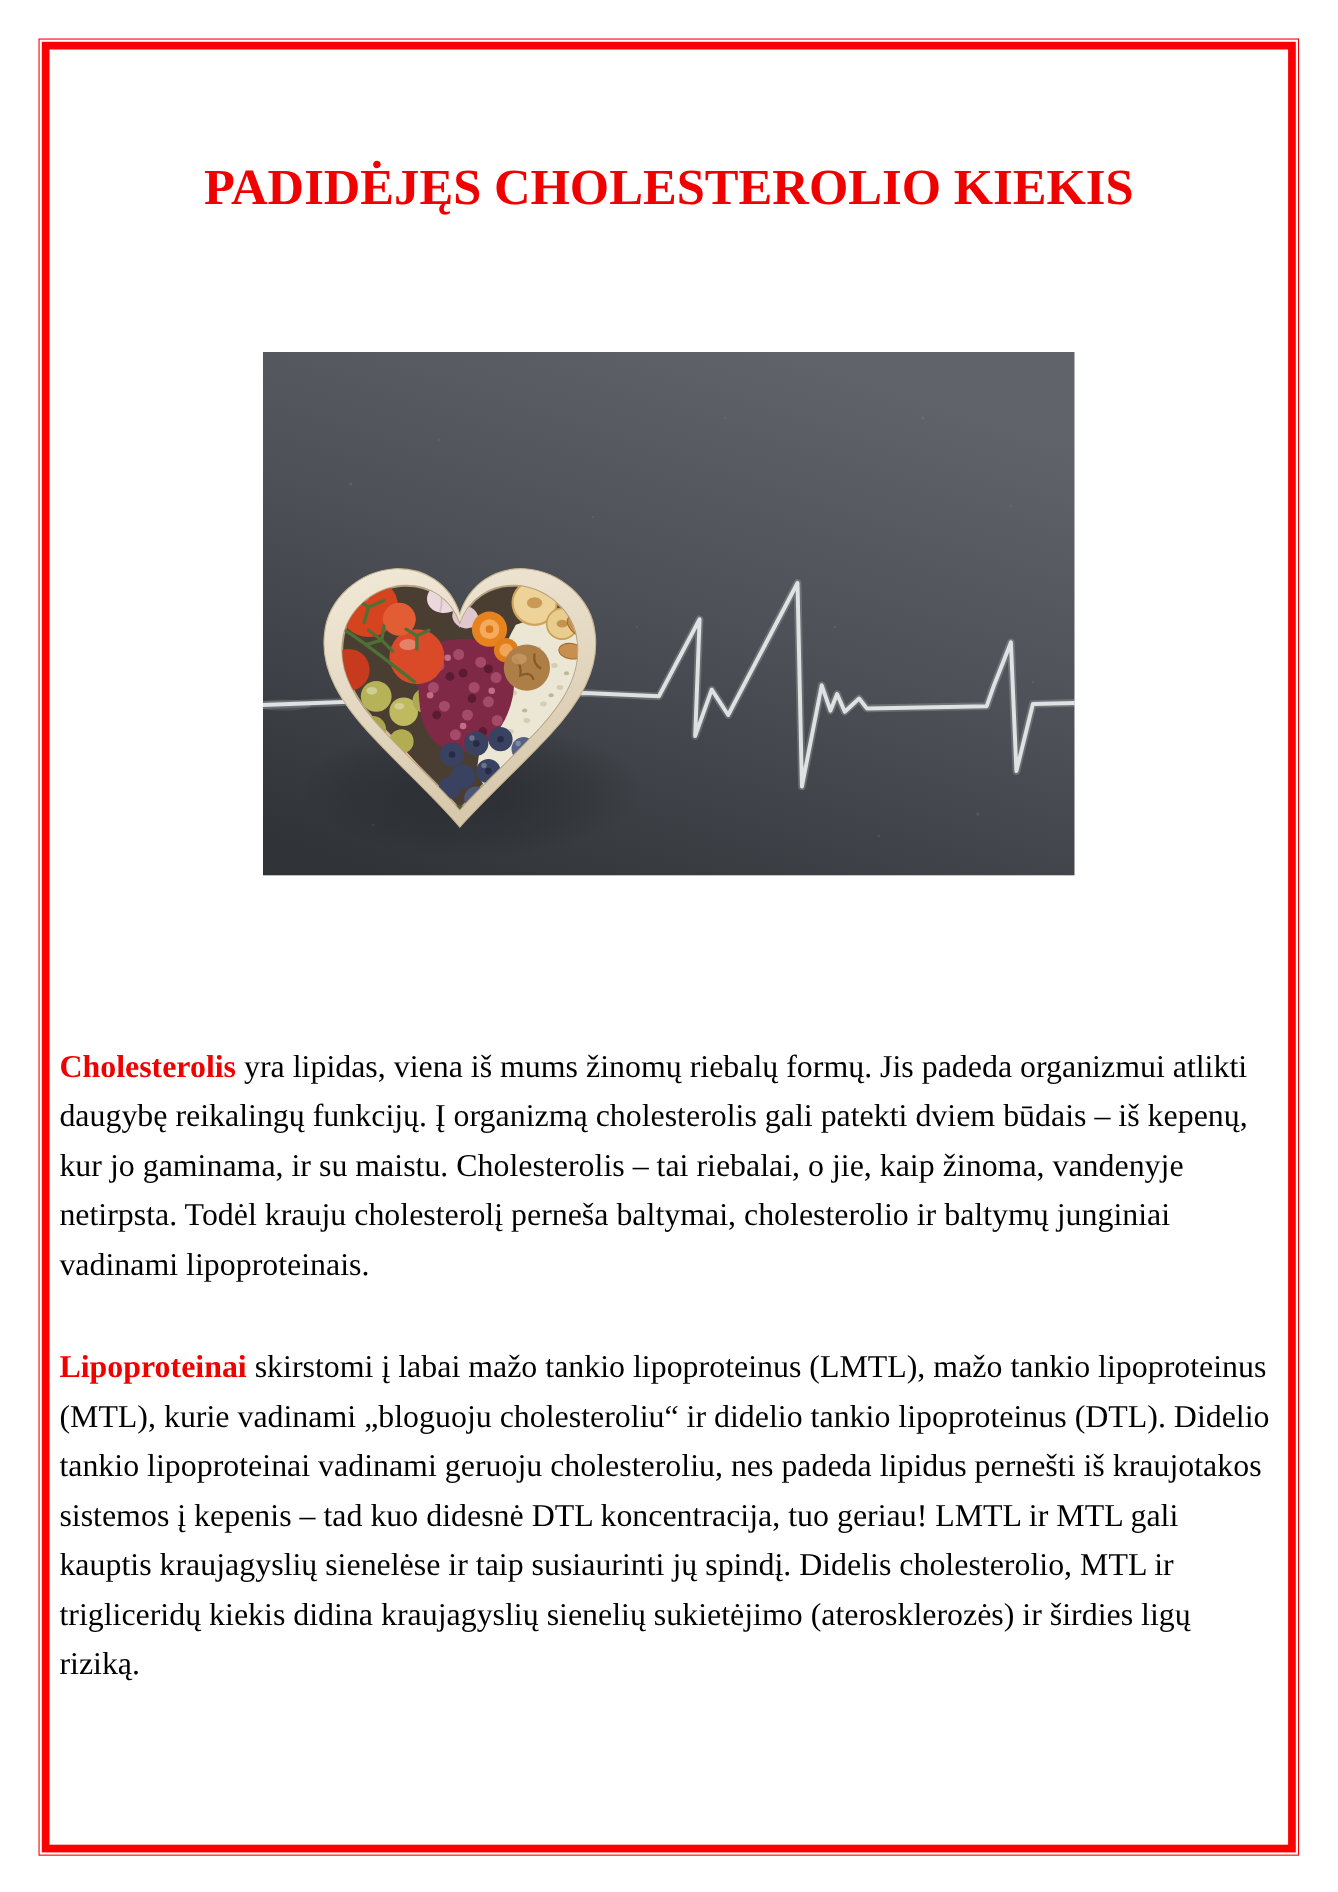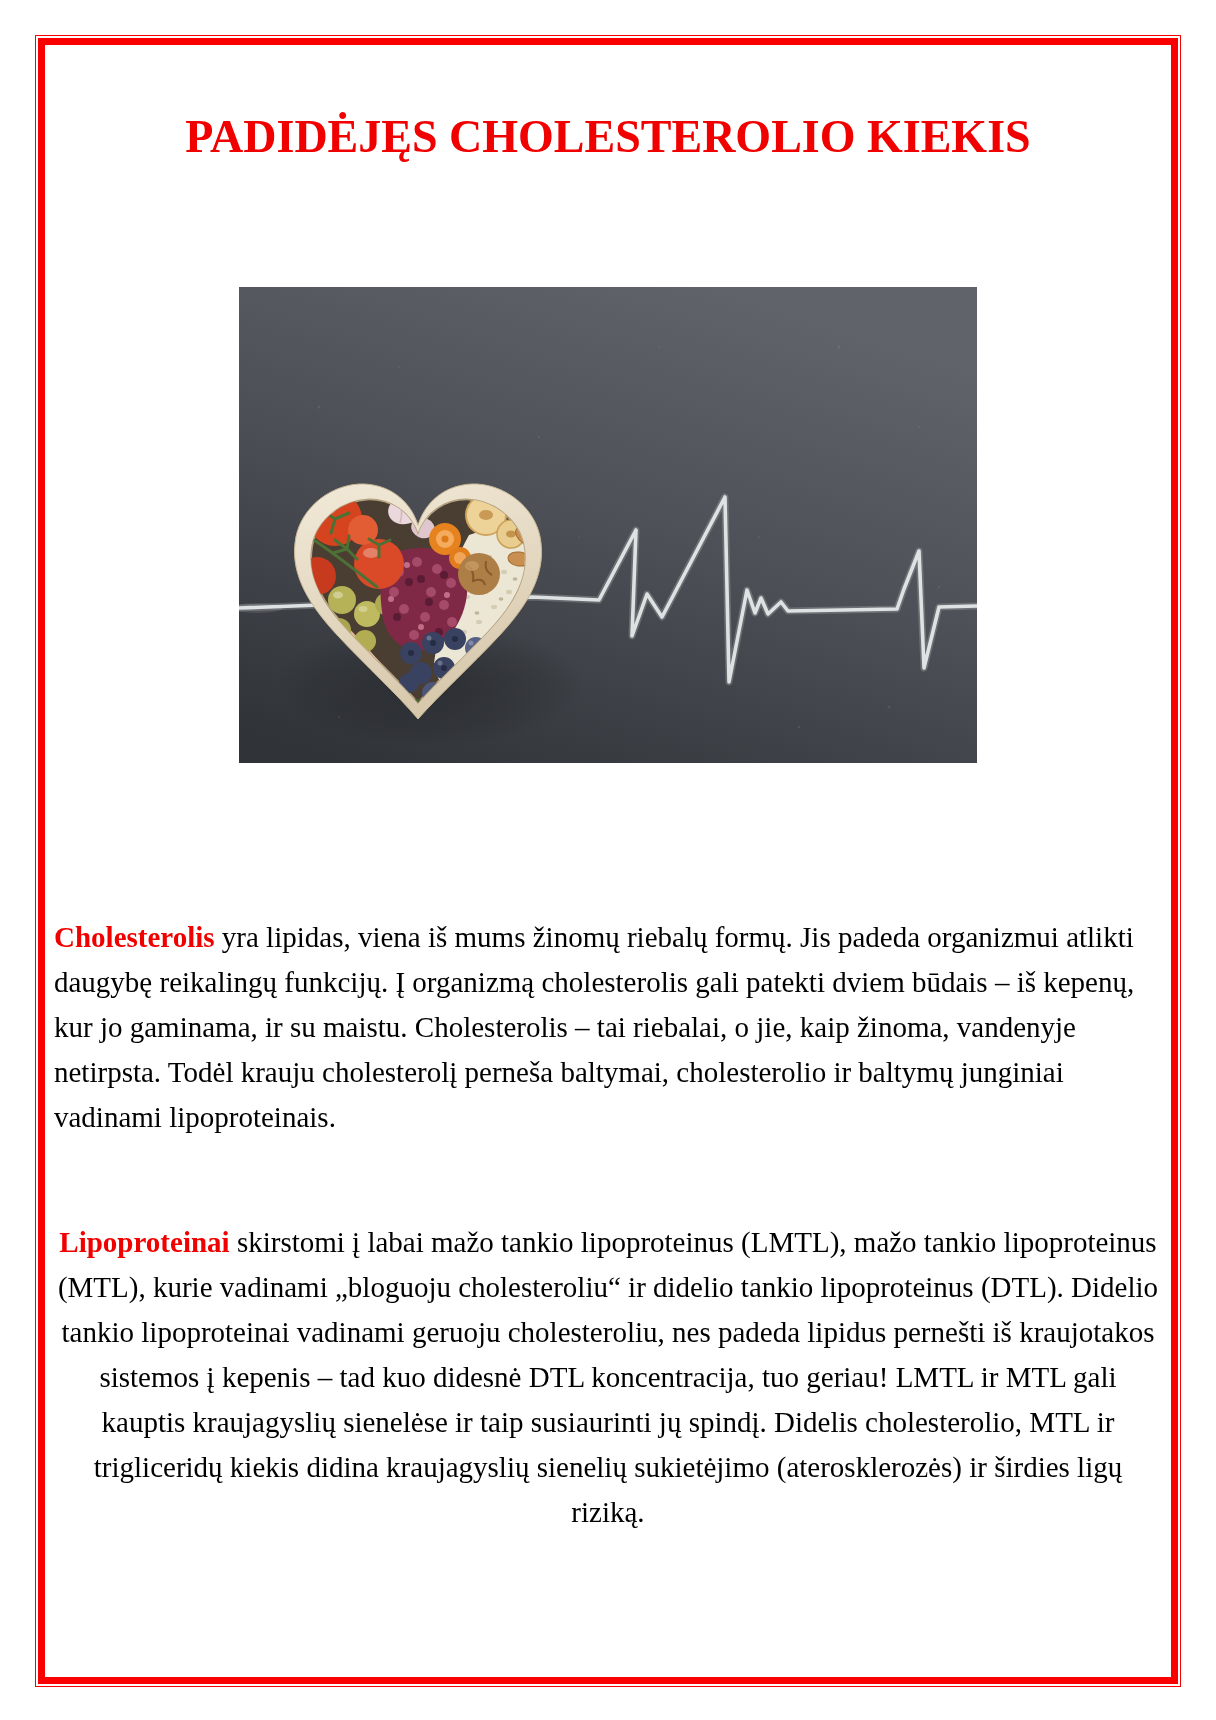--- a/index.html
+++ b/index.html
@@ -7,31 +7,31 @@
     position:relative; width:1216px; height:1720px; background:#ffffff;
     font-family:"Liberation Serif","DejaVu Serif",serif; overflow:hidden;
   }
   .frame {
     position:absolute; left:38px; top:38px; width:1140px; height:1646px;
     box-sizing:border-box; border:7px solid #fb0000;
     outline:1px solid #fb0000; outline-offset:2px;
     padding:0 9px;
   }
   .title {
-    margin:58px 0 0 0; text-align:center; font-weight:bold;
+    margin:91px 0 0 0; text-align:center; font-weight:bold;
     font-size:46px; line-height:68px; color:#f10000; letter-spacing:0;
   }
   .tline { display:block; }
   .hero { margin:116px auto 0 auto; width:738px; height:476px; padding:0; }
   .hero svg { display:block; }
   .body-para {
     margin:0; font-size:29px; line-height:45px; color:#000000; text-align:left;
   }
   .para1 { margin-top:152px; }
-  .para2 { margin-top:80px;text-align:center; }
+  .para2 { margin-top:48px; }
   .lead { color:#f10000; font-weight:bold; }
 </style>
 </head>
 <body>
 
 <div class="page">
   <div class="frame">
 
     <h1 class="title">
       <span class="tline">PADIDĖJĘS CHOLESTEROLIO KIEKIS</span>

